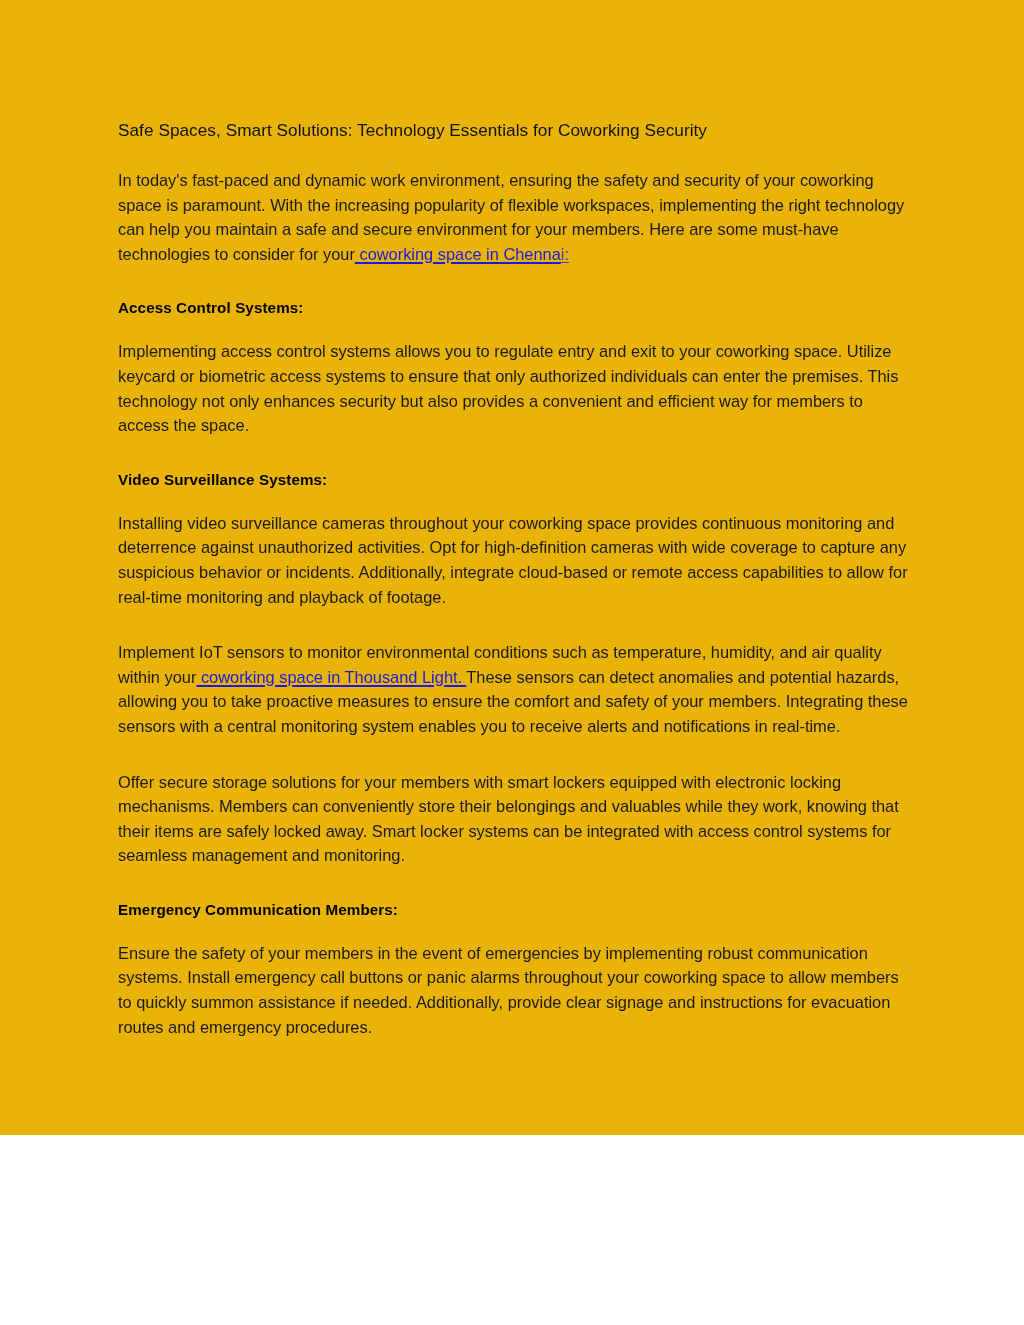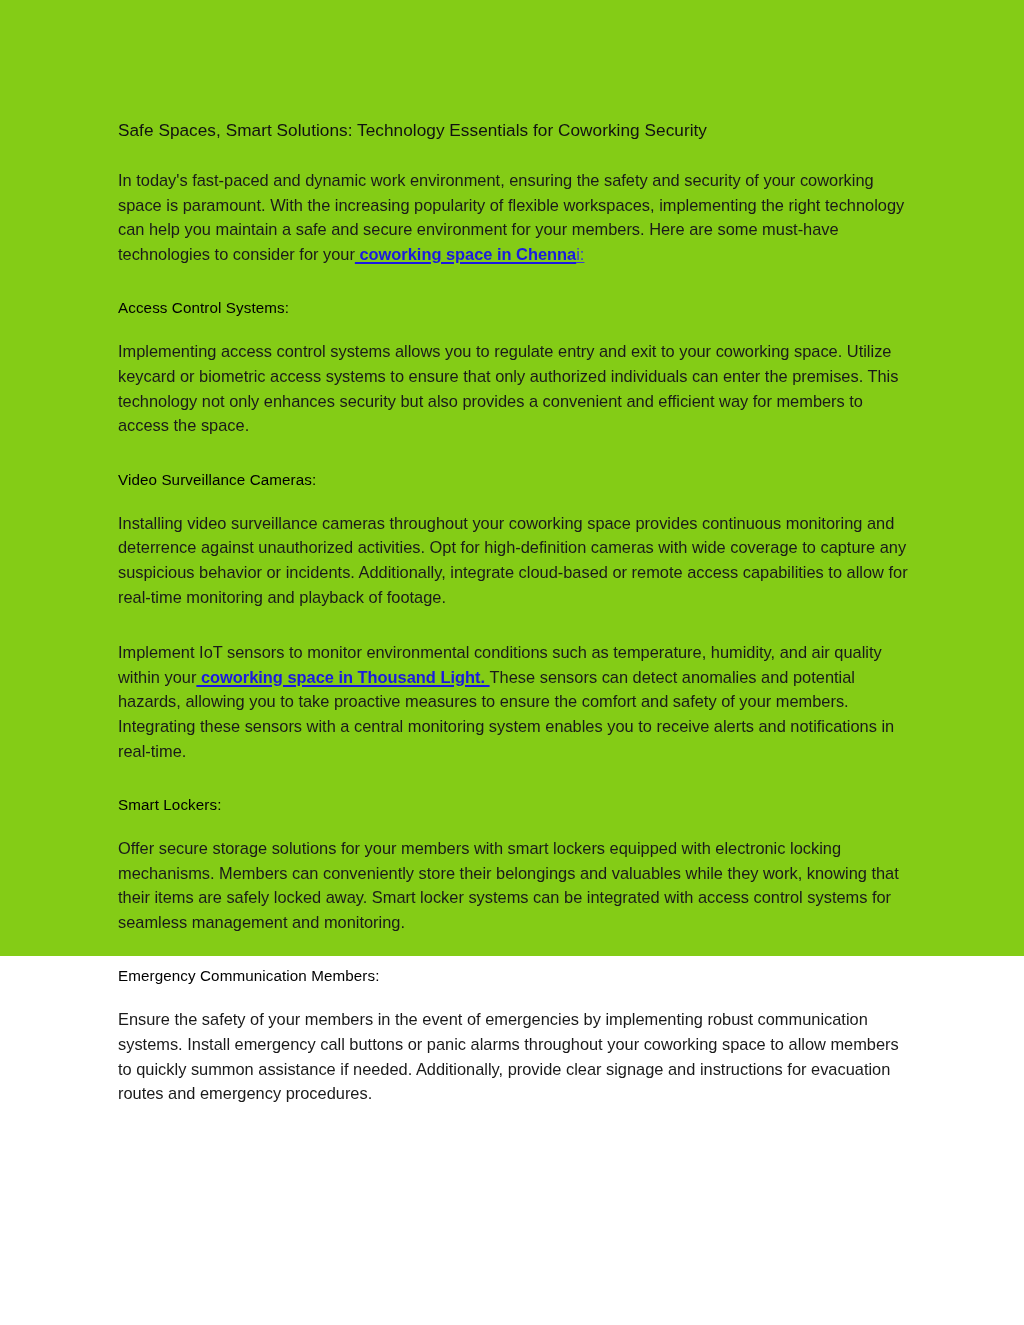--- a/index.html
+++ b/index.html
@@ -13,22 +13,22 @@
     height: 1325px;
     font-family: "Liberation Sans", sans-serif;
     color: #000000;
     -webkit-font-smoothing: antialiased;
     overflow: hidden;
   }
 
   .page {
     position: relative;
     width: 1024px;
-    height: 956px;
-    background: #84cc16;
+    height: 1135px;
+    background: #eab308;
     box-sizing: border-box;
   }
 
   .content {
     position: absolute;
     left: 118px;
     top: 118px;
     width: 790px;
   }
 
@@ -38,21 +38,21 @@
     font-weight: normal;
     line-height: 24px;
     color: #111111;
     margin: 0 0 26px 0;
     letter-spacing: 0.05px;
   }
 
   
   .section-heading {
     font-size: 15.2px;
-    font-weight: normal;
+    font-weight: bold;
     line-height: 22px;
     color: #000000;
     margin: 0 0 20px 0;
     letter-spacing: 0.1px;
   }
 
   
   .body-para {
     font-size: 16.4px;
     font-weight: normal;
@@ -67,21 +67,21 @@
   }
 
   
   .block-gap {
     height: 9px;
   }
 
   
   .doc-link {
     color: #1a1ae0;
-    font-weight: bold;
+    font-weight: normal;
     text-decoration: underline;
     text-underline-offset: 2px;
     text-decoration-thickness: 1.6px;
   }
   .doc-link-tail {
     color: #3b3bd6;
     font-weight: normal;
     text-decoration: underline;
     text-underline-offset: 2px;
     text-decoration-thickness: 1.2px;
@@ -97,30 +97,29 @@
 
     <p class="body-para"><span>In today's fast-paced and dynamic work environment, ensuring the safety and security of your coworking space is paramount. With the increasing popularity of flexible workspaces, implementing the right technology can help you maintain a safe and secure environment for your members. Here are some must-have technologies to consider for your</span><a class="doc-link" href="#"> coworking space in Chenna</a><span class="doc-link-tail">i:</span></p>
 
     <div class="block-gap"></div>
 
     <h2 class="section-heading">Access Control Systems:</h2>
     <p class="body-para">Implementing access control systems allows you to regulate entry and exit to your coworking space. Utilize keycard or biometric access systems to ensure that only authorized individuals can enter the premises. This technology not only enhances security but also provides a convenient and efficient way for members to access the space.</p>
 
     <div class="block-gap"></div>
 
-    <h2 class="section-heading">Video Surveillance Cameras:</h2>
+    <h2 class="section-heading">Video Surveillance Systems:</h2>
     <p class="body-para">Installing video surveillance cameras throughout your coworking space provides continuous monitoring and deterrence against unauthorized activities. Opt for high-definition cameras with wide coverage to capture any suspicious behavior or incidents. Additionally, integrate cloud-based or remote access capabilities to allow for real-time monitoring and playback of footage.</p>
 
     <div class="block-gap"></div>
 
     <p class="body-para"><span>Implement IoT sensors to monitor environmental conditions such as temperature, humidity, and air quality within your</span><a class="doc-link" href="#"> coworking space in Thousand Light. </a><span>These sensors can detect anomalies and potential hazards, allowing you to take proactive measures to ensure the comfort and safety of your members. Integrating these sensors with a central monitoring system enables you to receive alerts and notifications in real-time.</span></p>
 
     <div class="block-gap"></div>
 
-    <h2 class="section-heading">Smart Lockers:</h2>
     <p class="body-para">Offer secure storage solutions for your members with smart lockers equipped with electronic locking mechanisms. Members can conveniently store their belongings and valuables while they work, knowing that their items are safely locked away. Smart locker systems can be integrated with access control systems for seamless management and monitoring.</p>
 
     <div class="block-gap"></div>
 
     <h2 class="section-heading">Emergency Communication Members:</h2>
     <p class="body-para">Ensure the safety of your members in the event of emergencies by implementing robust communication systems. Install emergency call buttons or panic alarms throughout your coworking space to allow members to quickly summon assistance if needed. Additionally, provide clear signage and instructions for evacuation routes and emergency procedures.</p>
 
   </div>
 </div>
 

